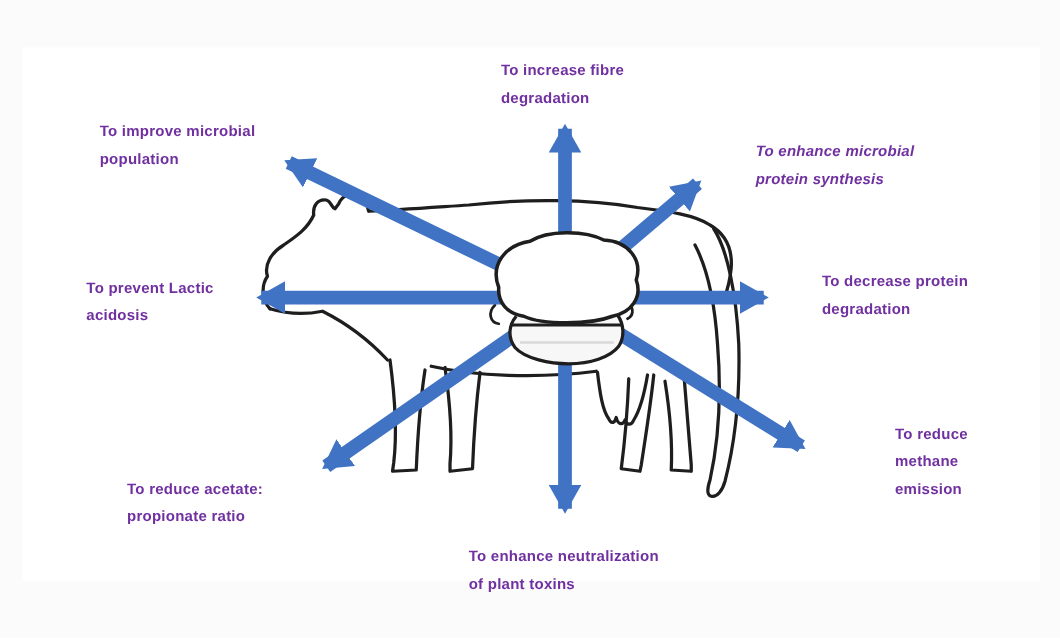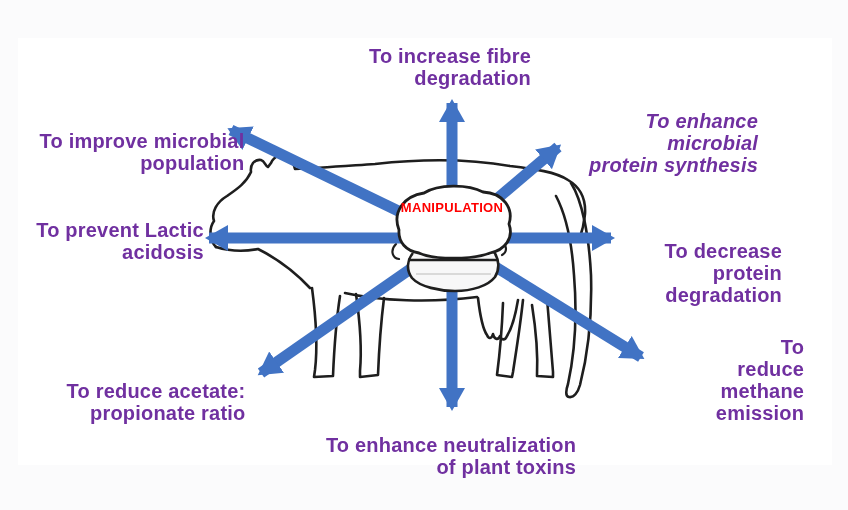--- a/index.html
+++ b/index.html
@@ -8,29 +8,29 @@
     background:#fbfbfc;
     font-family:"Liberation Sans", sans-serif;
   }
   .panel{
     position:absolute;left:18px;top:38px;width:814px;height:427px;
     background:#ffffff;
   }
   svg.diagram{position:absolute;left:0;top:0;width:848px;height:510px;}
   .label{
     position:absolute;transform:translateX(-50%);
-    text-align:right;white-space:pre-line;
-    color:#7030A0;font-weight:bold;font-size:20px;line-height:22px;
+    text-align:left;white-space:pre-line;
+    color:#7030A0;font-weight:bold;font-size:12px;line-height:22px;
     letter-spacing:.2px;
   }
   .pos-top{left:450px;top:45px;}
-  .pos-top-left{left:142px;top:94px;margin-top:36px;}
+  .pos-top-left{left:142px;top:94px;}
   .pos-top-right{left:668px;top:110px;font-style:italic;}
   .pos-left{left:120px;top:219px;}
-  .pos-right{left:716px;top:214px;margin-top:26px;}
+  .pos-right{left:716px;top:214px;}
   .pos-bottom-left{left:156px;top:380px;}
   .pos-bottom-right{left:760px;top:336px;}
   .pos-bottom{left:451px;top:434px;}
   .center-text{
     position:absolute;left:452px;top:201px;transform:translateX(-50%);
     text-align:center;width:140px;
   }
   .center-text .red{
     color:#FF0000;font-weight:bold;font-size:13px;line-height:14.5px;letter-spacing:.3px;
   }
@@ -133,14 +133,13 @@
 <div class="label pos-right">To decrease protein
 degradation</div>
 <div class="label pos-bottom-left">To reduce acetate:
 propionate ratio</div>
 <div class="label pos-bottom-right">To reduce methane
 emission</div>
 <div class="label pos-bottom">To enhance neutralization
 of plant toxins</div>
 
 <div class="center-text">
-  <div class="red">MANIPULATION</div>
 </div>
 
 </body></html>

